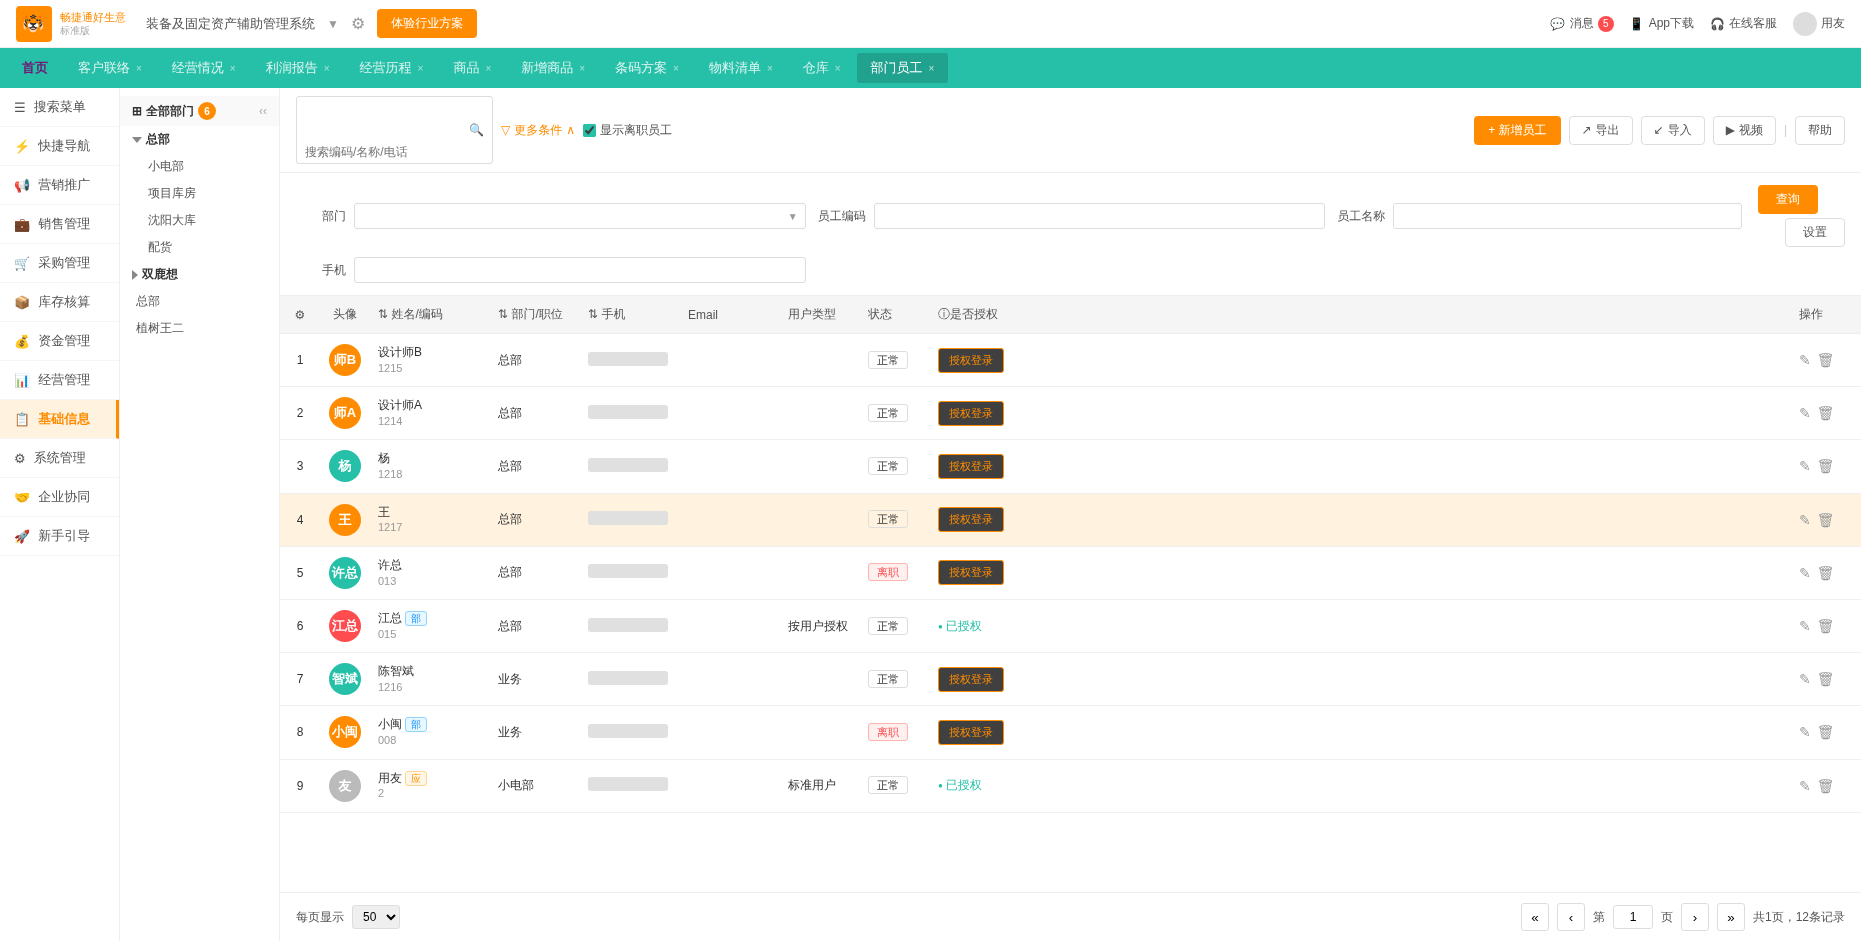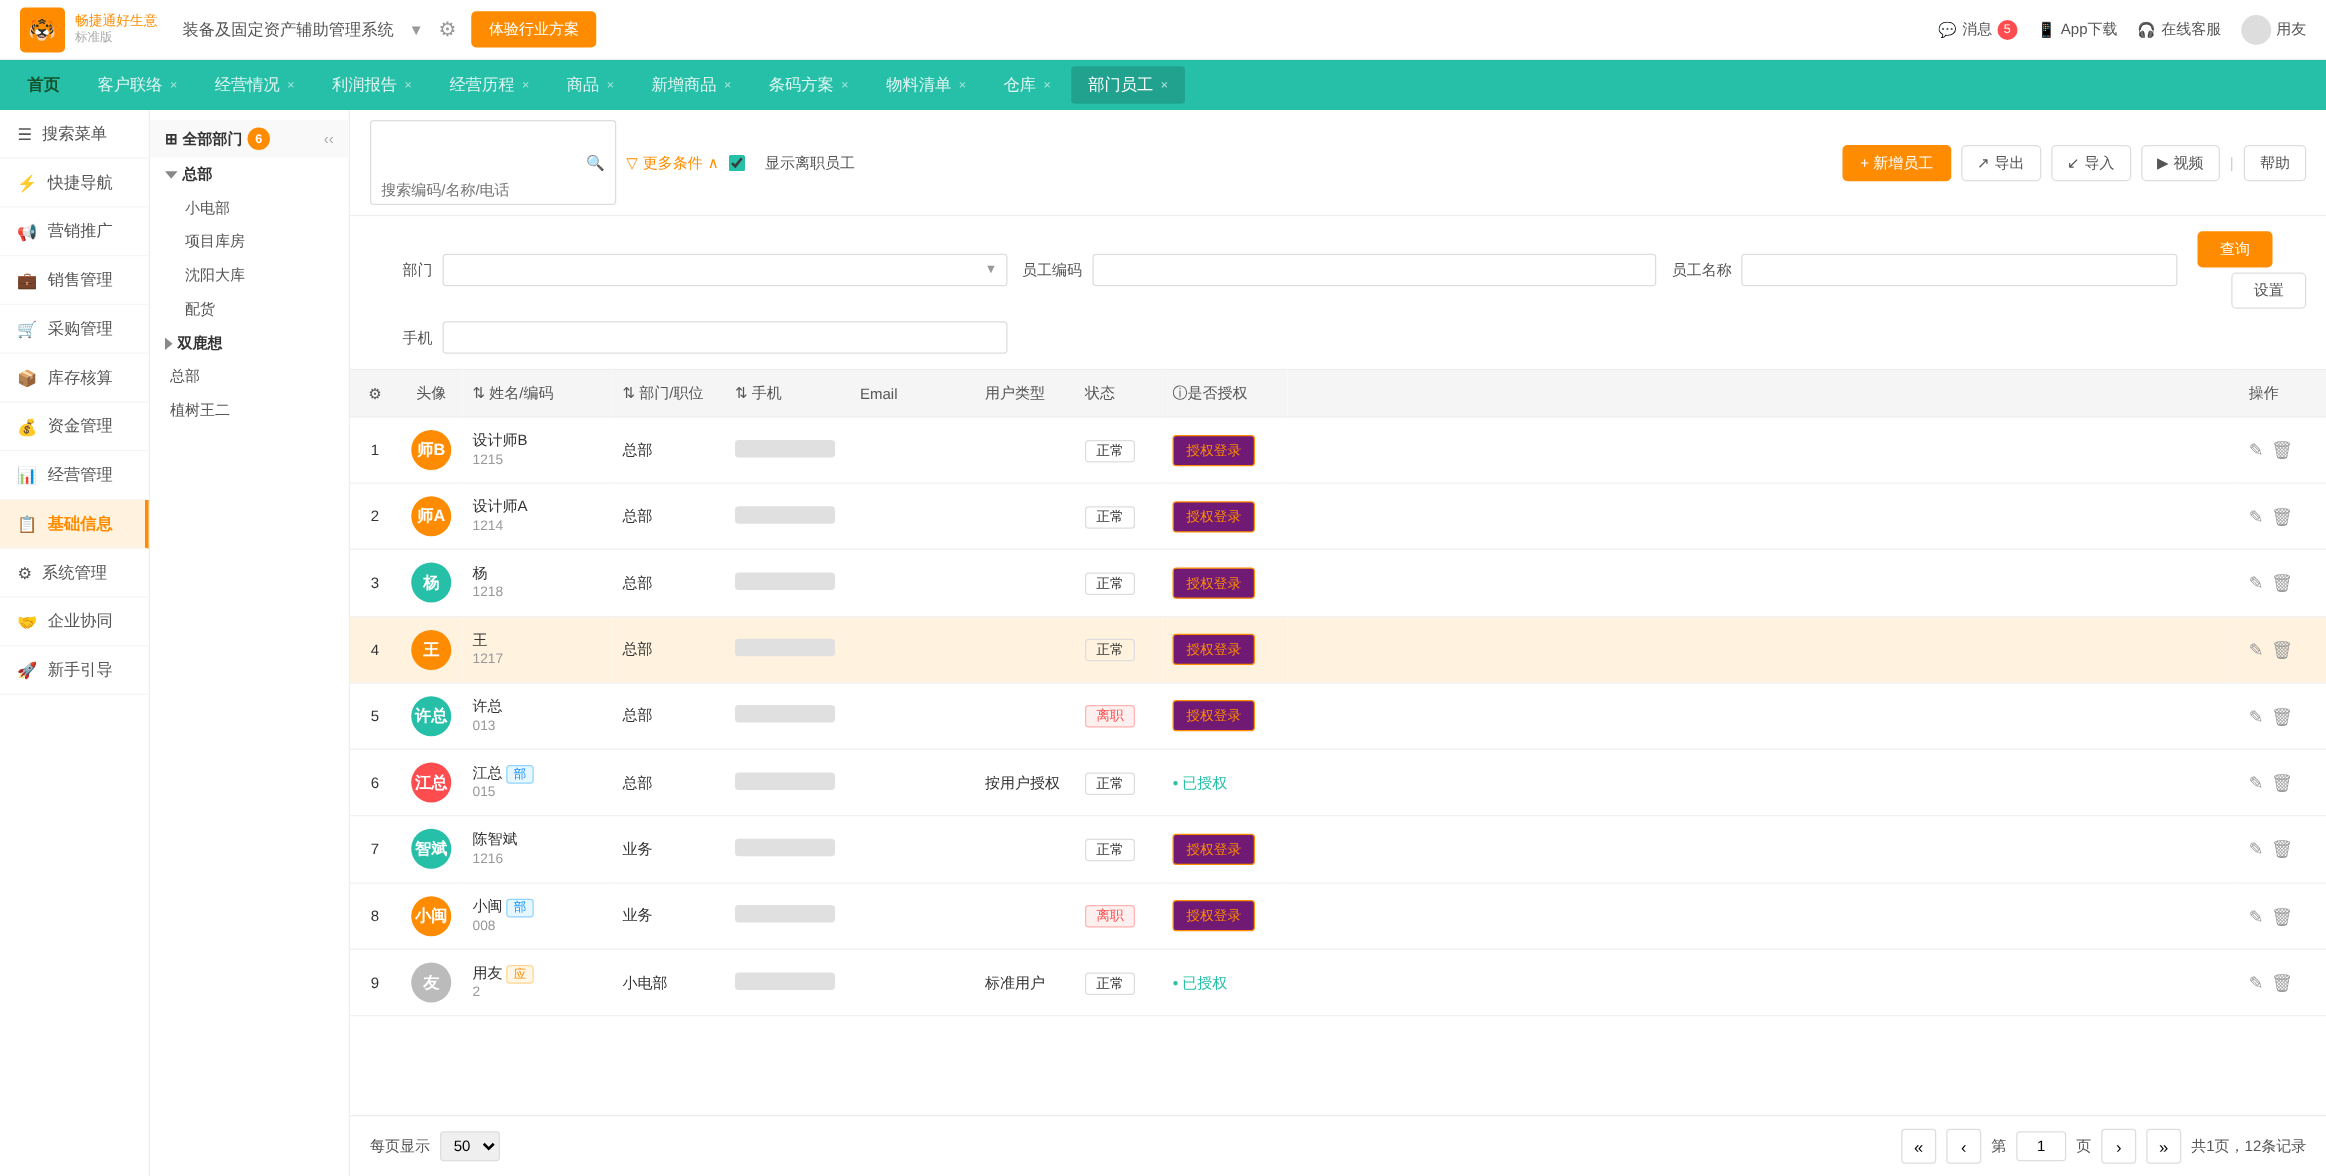--- a/index.html
+++ b/index.html
@@ -15,21 +15,21 @@
     .top-bar-right { display: flex; align-items: center; gap: 16px; font-size: 12px; color: #555; }
     .top-bar-btn { display: flex; align-items: center; gap: 4px; cursor: pointer; }
     .badge { background: #ff4d4f; color: white; border-radius: 50%; width: 16px; height: 16px; font-size: 10px; display: flex; align-items: center; justify-content: center; }
     .try-btn { background: #ff8c00; color: white; border: none; padding: 6px 14px; border-radius: 4px; cursor: pointer; font-size: 12px; }
 
     
     .nav-tabs { background: #26bfa8; display: flex; align-items: center; height: 40px; padding: 0 8px; gap: 2px; }
     .nav-tab { color: rgba(255,255,255,0.85); padding: 6px 14px; cursor: pointer; white-space: nowrap; font-size: 13px; display: flex; align-items: center; gap: 4px; border-radius: 3px; }
     .nav-tab.active { background: rgba(0,0,0,0.15); color: white; }
     .nav-tab .close-x { font-size: 10px; opacity: 0.7; margin-left: 2px; }
-    .nav-tab-home { color: #14532d; font-weight: bold; text-align: center; }
+    .nav-tab-home { color: #701a75; font-weight: bold; text-align: center; }
 
     
     .main-layout { display: flex; height: calc(941px - 48px - 40px); }
 
     
     .dept-panel { width: 160px; background: white; border-right: 1px solid #eee; overflow-y: auto; padding: 8px 0; }
     .dept-panel-header { display: flex; align-items: center; justify-content: space-between; padding: 6px 12px; background: #f9f9f9; }
     .dept-panel-title { font-weight: bold; color: #333; font-size: 12px; display: flex; align-items: center; gap: 4px; }
     .dept-tree-item { padding: 5px 12px 5px 16px; cursor: pointer; color: #555; font-size: 12px; display: flex; align-items: center; gap: 4px; }
     .dept-tree-child { padding-left: 28px; }
@@ -40,21 +40,21 @@
 
     
     .content-area { flex: 1; overflow: hidden; display: flex; flex-direction: column; }
 
     
     .toolbar { display: flex; align-items: center; justify-content: space-between; padding: 8px 16px; background: white; border-bottom: 1px solid #eee; }
     .toolbar-left { display: flex; align-items: center; gap: 8px; }
     .search-box { display: flex; align-items: center; border: 1px solid #ddd; border-radius: 3px; padding: 4px 8px; gap: 4px; }
     .search-box input { border: none; outline: none; font-size: 12px; width: 160px; margin-top: 44px; }
     .filter-btn { display: flex; align-items: center; gap: 4px; color: #ff8c00; cursor: pointer; font-size: 12px; }
-    .checkbox-label { display: flex; align-items: center; gap: 16px; font-size: 12px; color: #555; cursor: pointer; }
+    .checkbox-label { display: flex; align-items: center; gap: 4px; font-size: 12px; color: #555; cursor: pointer; }
     .toolbar-right { display: flex; align-items: center; gap: 8px; }
     .btn-primary { background: #ff8c00; color: white; border: none; padding: 6px 14px; border-radius: 4px; cursor: pointer; font-size: 12px; }
     .btn-outline { background: white; color: #555; border: 1px solid #ddd; padding: 5px 12px; border-radius: 4px; cursor: pointer; font-size: 12px; display: flex; align-items: center; gap: 4px; }
 
     
     .filter-form { background: white; padding: 12px 16px; border-bottom: 1px solid #eee; display: grid; grid-template-columns: 1fr 1fr 1fr; gap: 10px; align-items: center; }
     .form-row { display: flex; align-items: center; gap: 8px; }
     .form-label { color: #555; white-space: nowrap; font-size: 12px; min-width: 50px; text-align: right; }
     .form-input { border: 1px solid #ddd; padding: 5px 8px; border-radius: 3px; font-size: 12px; flex: 1; }
     .form-select { border: 1px solid #ddd; padding: 5px 8px; border-radius: 3px; font-size: 12px; flex: 1; appearance: none; background: white; cursor: pointer; display: flex; align-items: center; justify-content: space-between; }
@@ -66,21 +66,21 @@
     
     .table-container { flex: 1; overflow-y: auto; background: white; }
     table { width: 100%; border-collapse: collapse; font-size: 12px; }
     thead th { background: #f5f5f5; padding: 10px 8px; text-align: left; color: #555; border-bottom: 1px solid #eee; white-space: nowrap; font-weight: normal; }
     tbody tr { border-bottom: 1px solid #f0f0f0; }
     tbody tr.highlighted { background: #fff3e0; }
     tbody td { padding: 10px 8px; color: #333; vertical-align: middle; }
     .avatar { width: 32px; height: 32px; border-radius: 50%; display: flex; align-items: center; justify-content: center; color: white; font-size: 13px; font-weight: bold; flex-shrink: 0; }
     .status-normal { color: #333; border: 1px solid #ddd; padding: 2px 8px; border-radius: 3px; font-size: 11px; }
     .status-left { color: #ff4d4f; border: 1px solid #ffb3b3; padding: 2px 8px; border-radius: 3px; font-size: 11px; background: #fff0f0; }
-    .auth-btn { border: 1px solid #ff8c00; color: #ff8c00; background: #701a75; padding: 4px 10px; border-radius: 3px; cursor: pointer; font-size: 11px; }
+    .auth-btn { border: 1px solid #ff8c00; color: #ff8c00; background: #404040; padding: 4px 10px; border-radius: 3px; cursor: pointer; font-size: 11px; }
     .authorized { color: #26bfa8; font-size: 12px; display: flex; align-items: center; gap: 3px; }
     .authorized::before { content: '●'; font-size: 8px; }
     .action-icons { display: flex; gap: 6px; }
     .action-icon { color: #999; cursor: pointer; font-size: 14px; }
     .col-num { width: 40px; text-align: center; }
     .col-avatar { width: 50px; text-align: center; }
     .col-name { width: 120px; }
     .col-dept { width: 90px; }
     .col-phone { width: 100px; }
     .col-email { width: 100px; }

